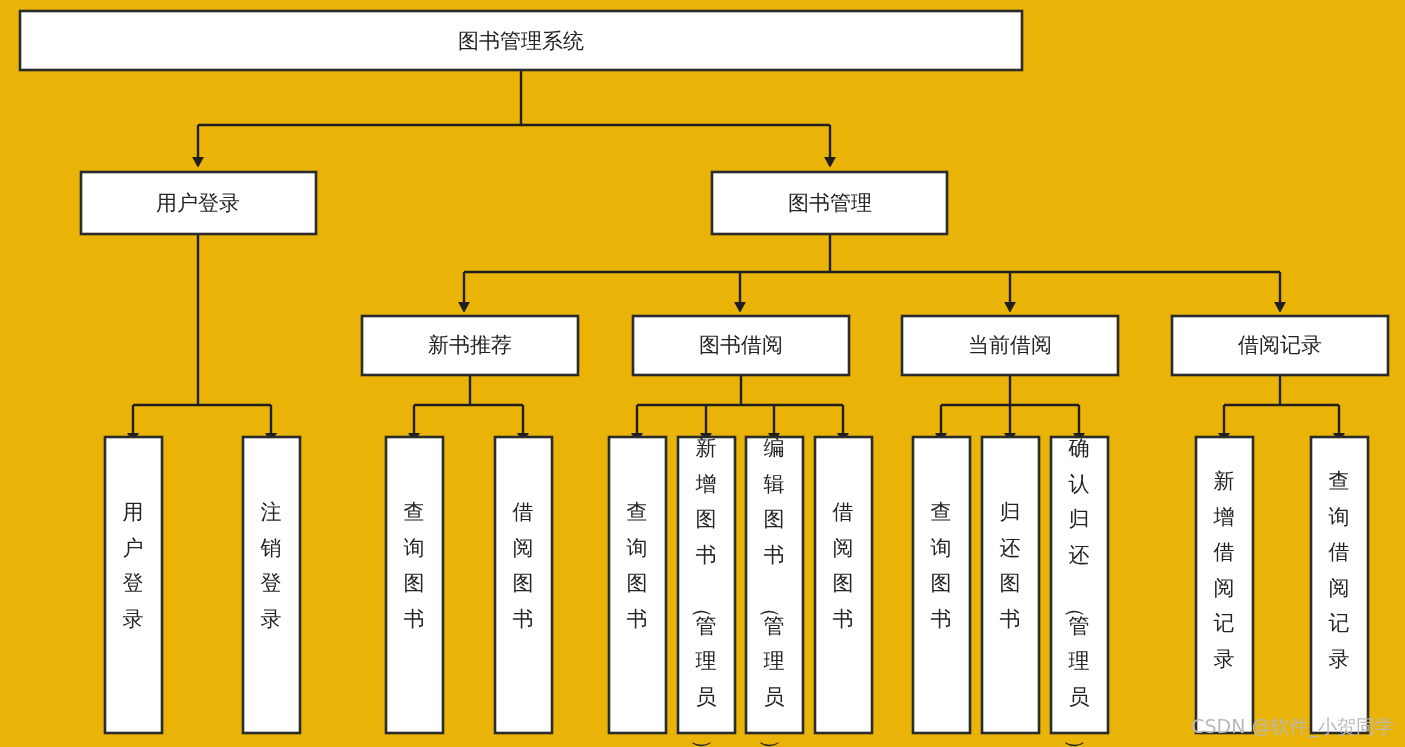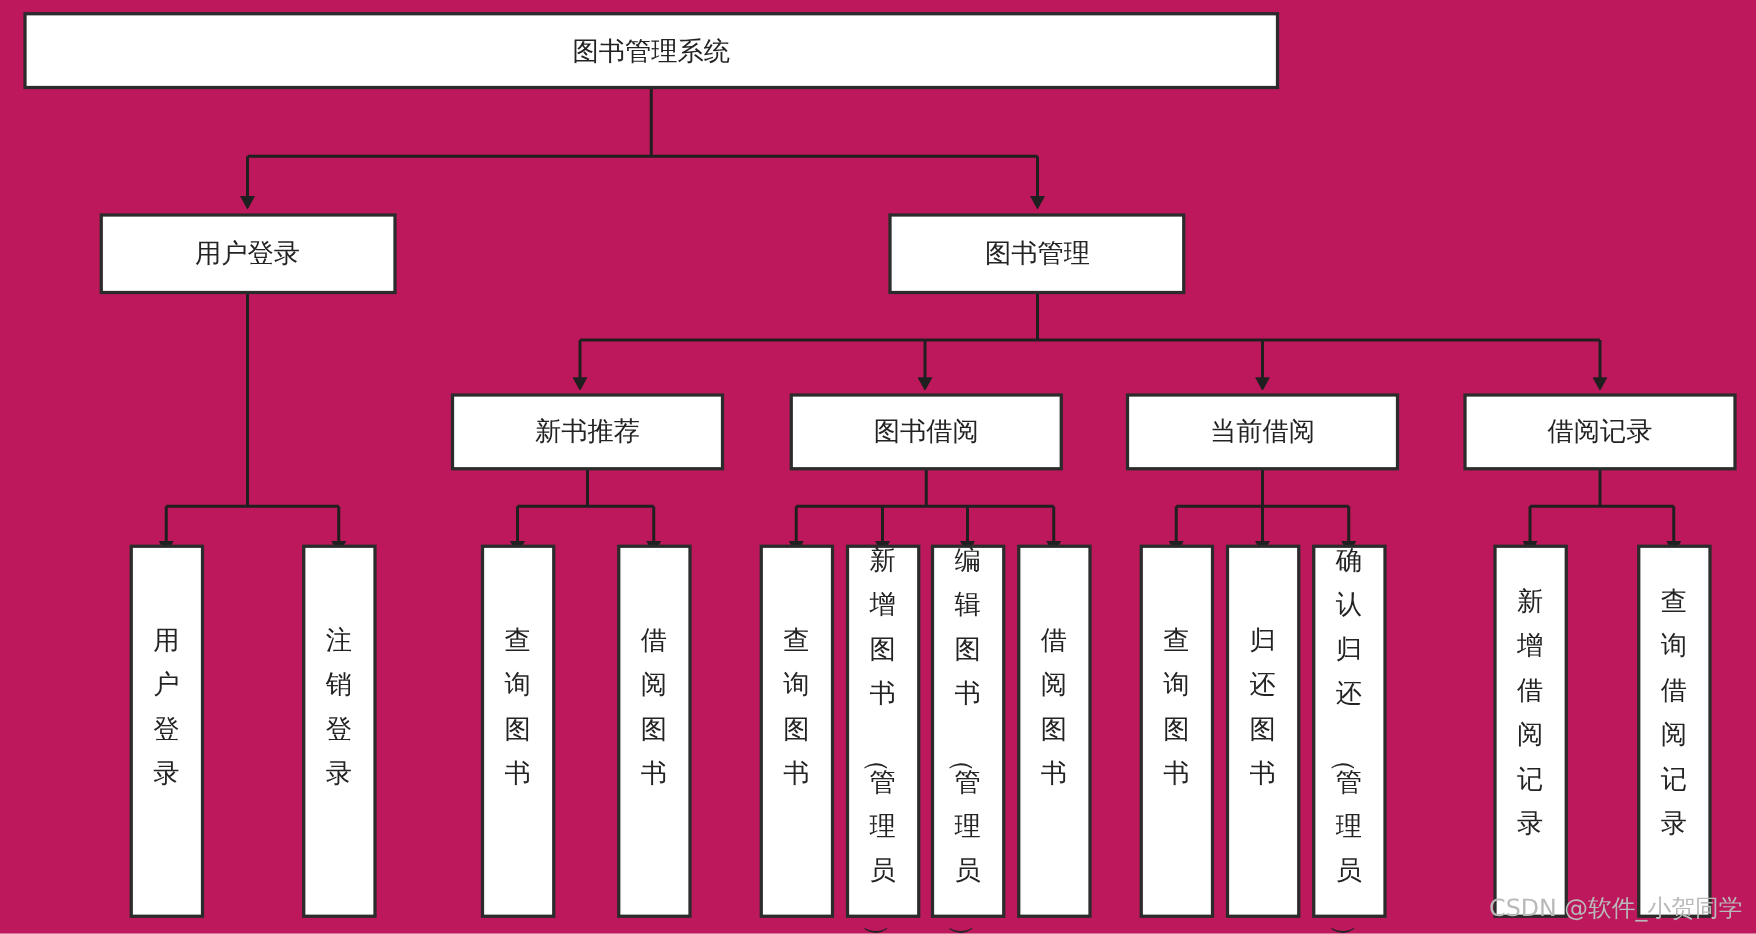--- a/index.html
+++ b/index.html
@@ -11,21 +11,21 @@
   body {
     width: 1405px;
     height: 747px;
     overflow: hidden;
     font-family: "DejaVu Sans", "Liberation Sans", sans-serif;
   }
   #diagram-root {
     position: relative;
     width: 1405px;
     height: 747px;
-    background: #be185d;
+    background: #eab308;
   }
   svg#diagram-svg {
     position: absolute;
     left: 0;
     top: 0;
     width: 1405px;
     height: 747px;
   }
   .node-box {
     fill: #ffffff;

